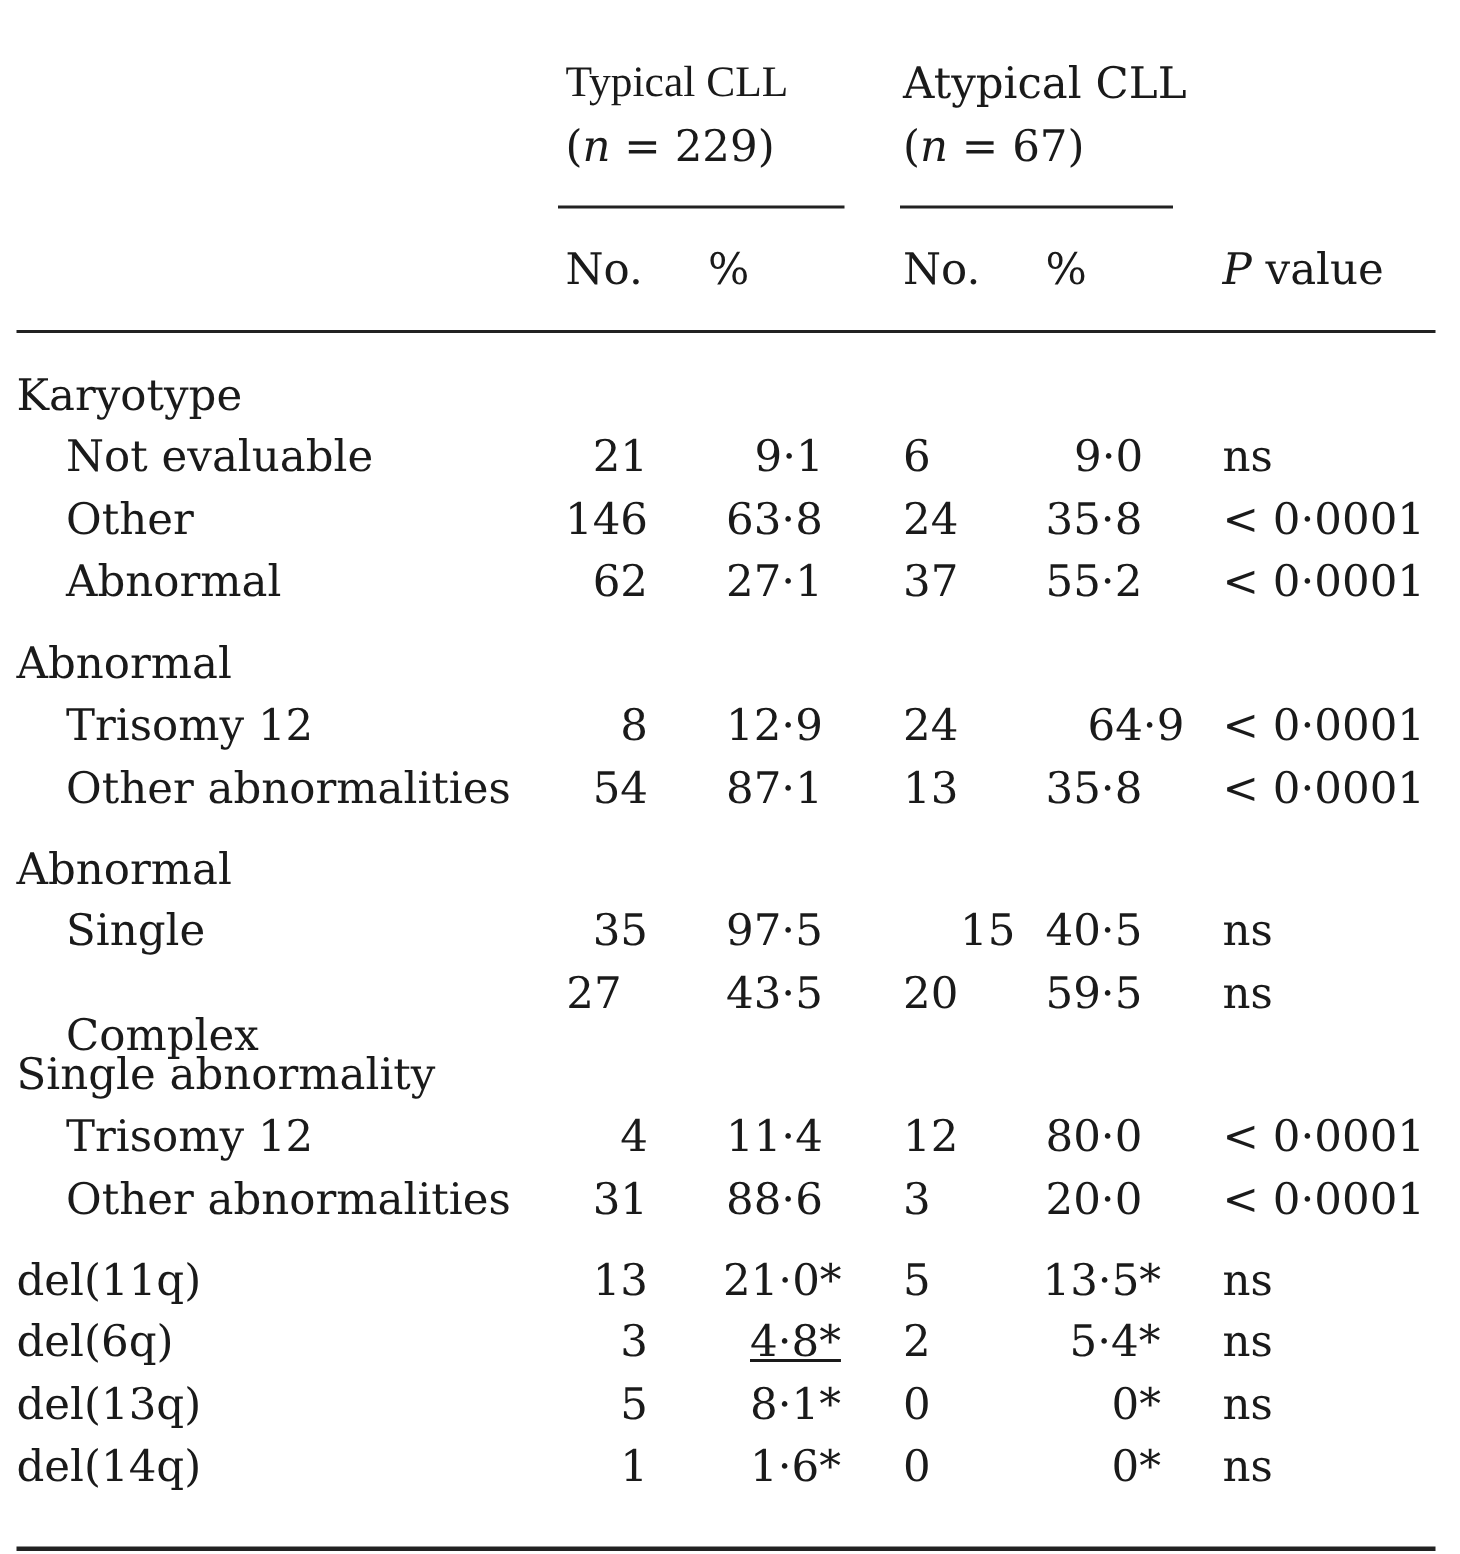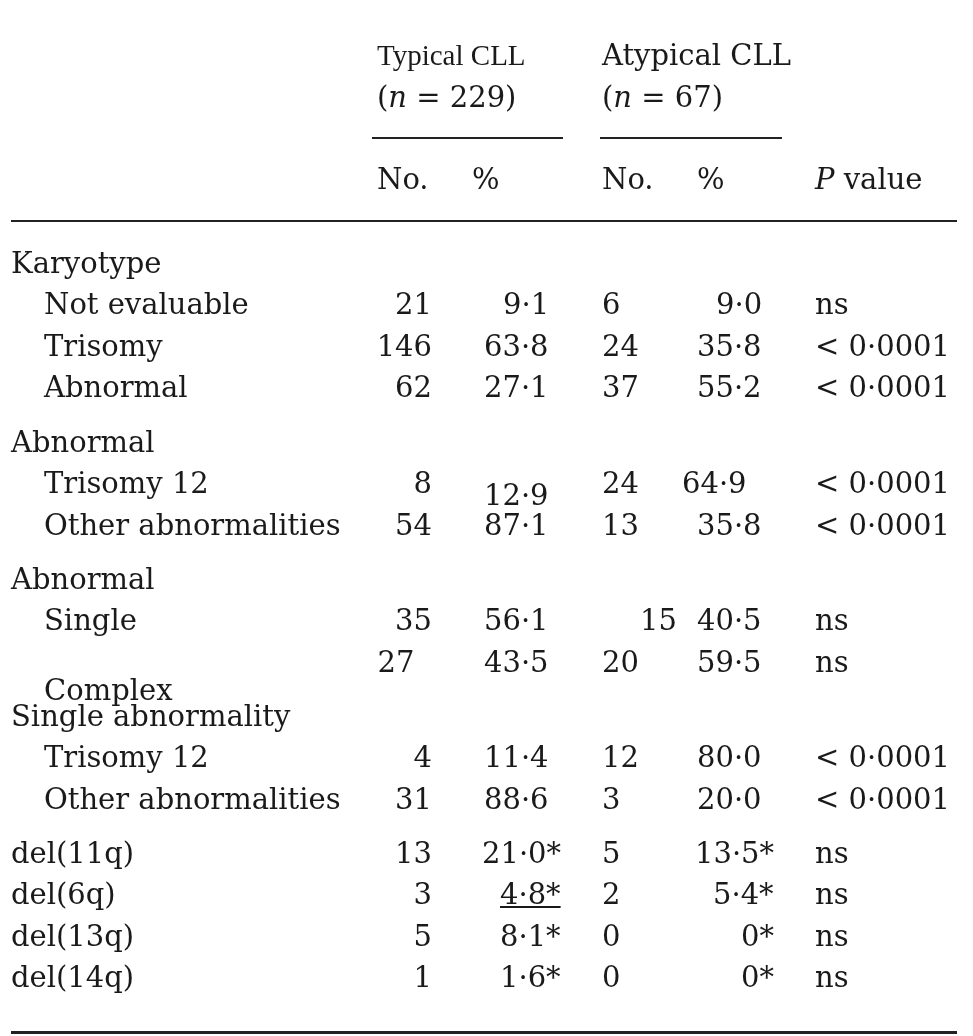--- a/index.html
+++ b/index.html
@@ -29,49 +29,49 @@
 </div>
 
 <div id="rows">
     <div class="abs " style="left:11px;top:249px;">Karyotype</div>
     <div class="abs " style="left:44px;top:290px;">Not evaluable</div>
     <div class="abs r" style="left:360px;width:72px;top:290px;">21</div>
     <div class="abs " style="left: 503px; top: 290px;">9·1</div>
     <div class="abs " style="left:602px;top:290px;">6</div>
     <div class="abs " style="left: 716px; top: 290px;">9·0</div>
     <div class="abs " style="left:815px;top:290px;">ns</div>
-    <div class="abs " style="left:44px;top:332px;">Trisomy</div>
+    <div class="abs " style="left:44px;top:332px;">Other</div>
     <div class="abs r" style="left:360px;width:72px;top:332px;">146</div>
     <div class="abs " style="left: 484px; top: 332px;">63·8</div>
     <div class="abs " style="left:602px;top:332px;">24</div>
     <div class="abs " style="left: 697px; top: 332px;">35·8</div>
     <div class="abs " style="left:815px;top:332px;">&lt; 0·0001</div>
     <div class="abs " style="left:44px;top:373px;">Abnormal</div>
     <div class="abs r" style="left:360px;width:72px;top:373px;">62</div>
     <div class="abs " style="left: 484px; top: 373px;">27·1</div>
     <div class="abs " style="left:602px;top:373px;">37</div>
     <div class="abs " style="left: 697px; top: 373px;">55·2</div>
     <div class="abs " style="left:815px;top:373px;">&lt; 0·0001</div>
     <div class="abs " style="left:11px;top:428px;">Abnormal</div>
     <div class="abs " style="left:44px;top:469px;">Trisomy 12</div>
     <div class="abs r" style="left:360px;width:72px;top:469px;">8</div>
-    <div class="abs " style="left: 484px; top: 481px;">12·9</div>
+    <div class="abs " style="left: 484px; top: 469px;">12·9</div>
     <div class="abs " style="left:602px;top:469px;">24</div>
-    <div class="abs " style="left: 682px; top: 469px; text-align: right;">64·9</div>
+    <div class="abs " style="left: 725px; top: 469px; text-align: right;">64·9</div>
     <div class="abs " style="left:815px;top:469px;">&lt; 0·0001</div>
     <div class="abs " style="left:44px;top:511px;">Other abnormalities</div>
     <div class="abs r" style="left:360px;width:72px;top:511px;">54</div>
     <div class="abs " style="left: 484px; top: 511px;">87·1</div>
     <div class="abs " style="left:602px;top:511px;">13</div>
     <div class="abs " style="left: 697px; top: 511px;">35·8</div>
     <div class="abs " style="left:815px;top:511px;">&lt; 0·0001</div>
     <div class="abs " style="left:11px;top:565px;">Abnormal</div>
     <div class="abs " style="left:44px;top:606px;">Single</div>
     <div class="abs r" style="left:360px;width:72px;top:606px;">35</div>
-    <div class="abs " style="left: 484px; top: 606px;">56·1</div>
+    <div class="abs " style="left: 484px; top: 606px;">97·5</div>
     <div class="abs " style="left:602px;top:606px;margin-left:38px;">15</div>
     <div class="abs " style="left: 697px; top: 606px;">40·5</div>
     <div class="abs " style="left:815px;top:606px;">ns</div>
     <div class="abs " style="left:44px;top:648px;margin-top:28px;">Complex</div>
     <div class="abs r" style="left:360px;width:72px;top:648px;text-align:center;">27</div>
     <div class="abs " style="left: 484px; top: 648px;">43·5</div>
     <div class="abs " style="left:602px;top:648px;">20</div>
     <div class="abs " style="left: 697px; top: 648px;">59·5</div>
     <div class="abs " style="left:815px;top:648px;">ns</div>
     <div class="abs " style="left:11px;top:702px;">Single abnormality</div>

